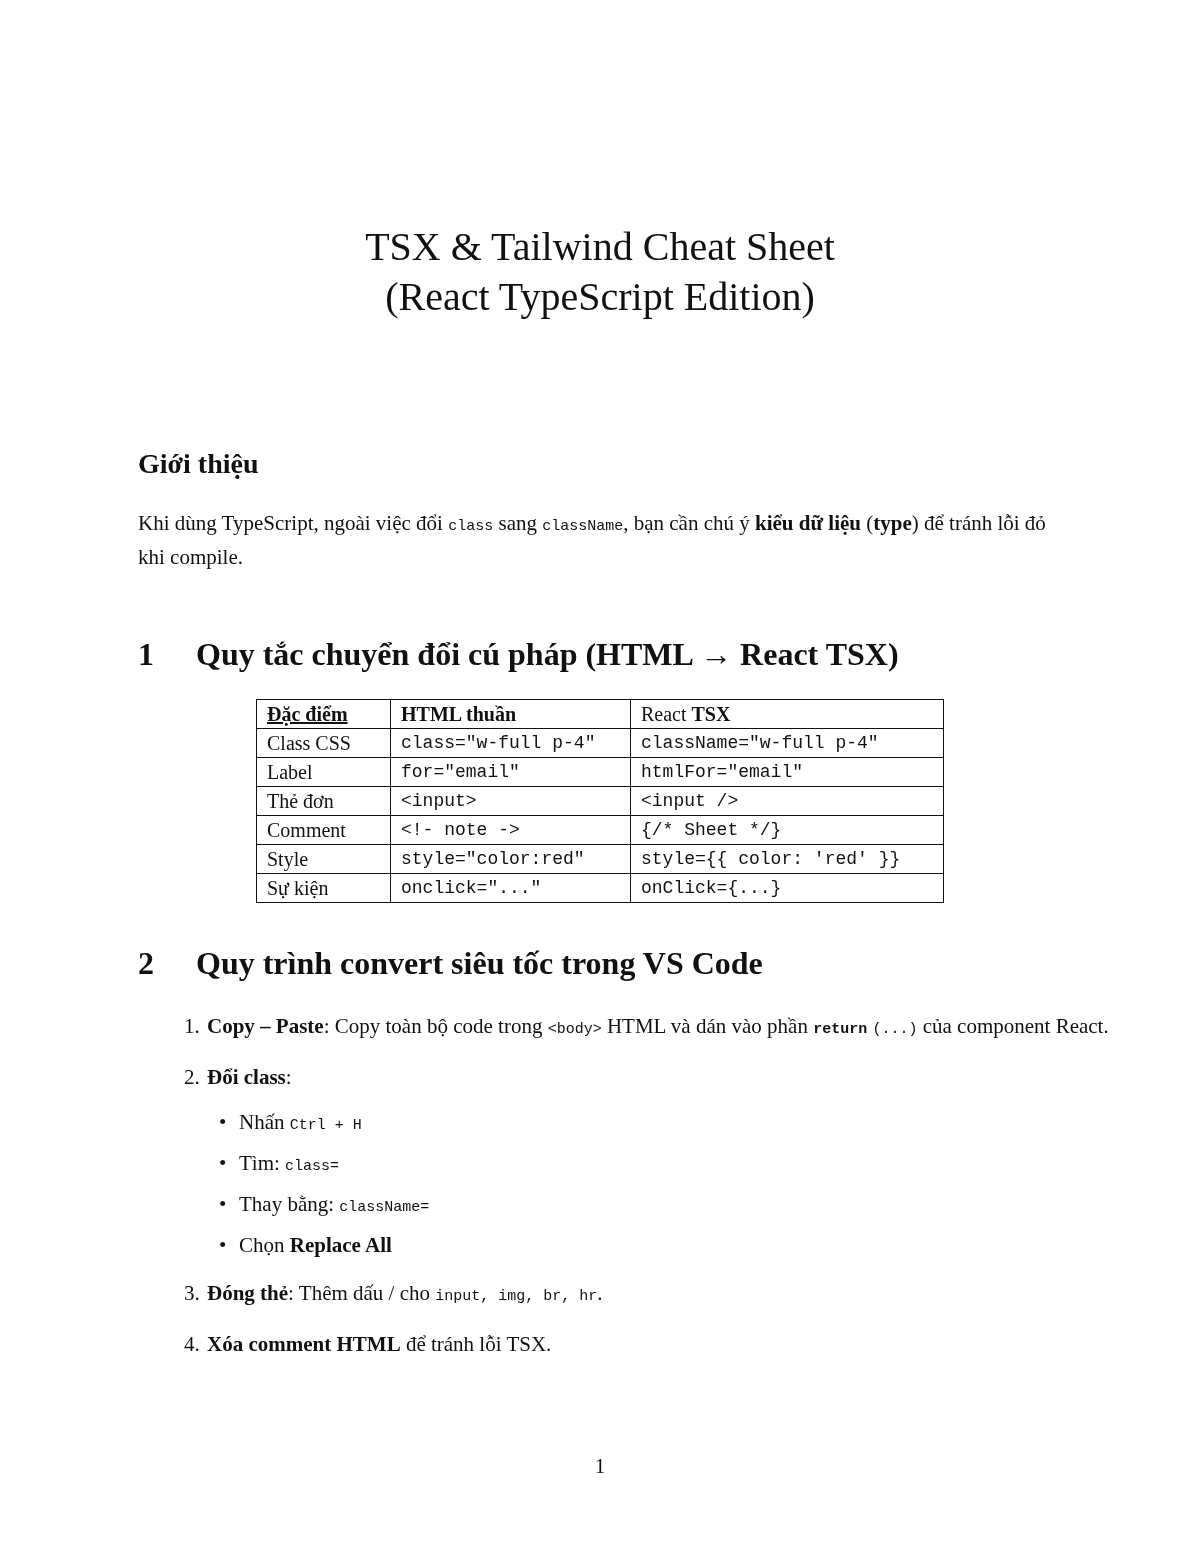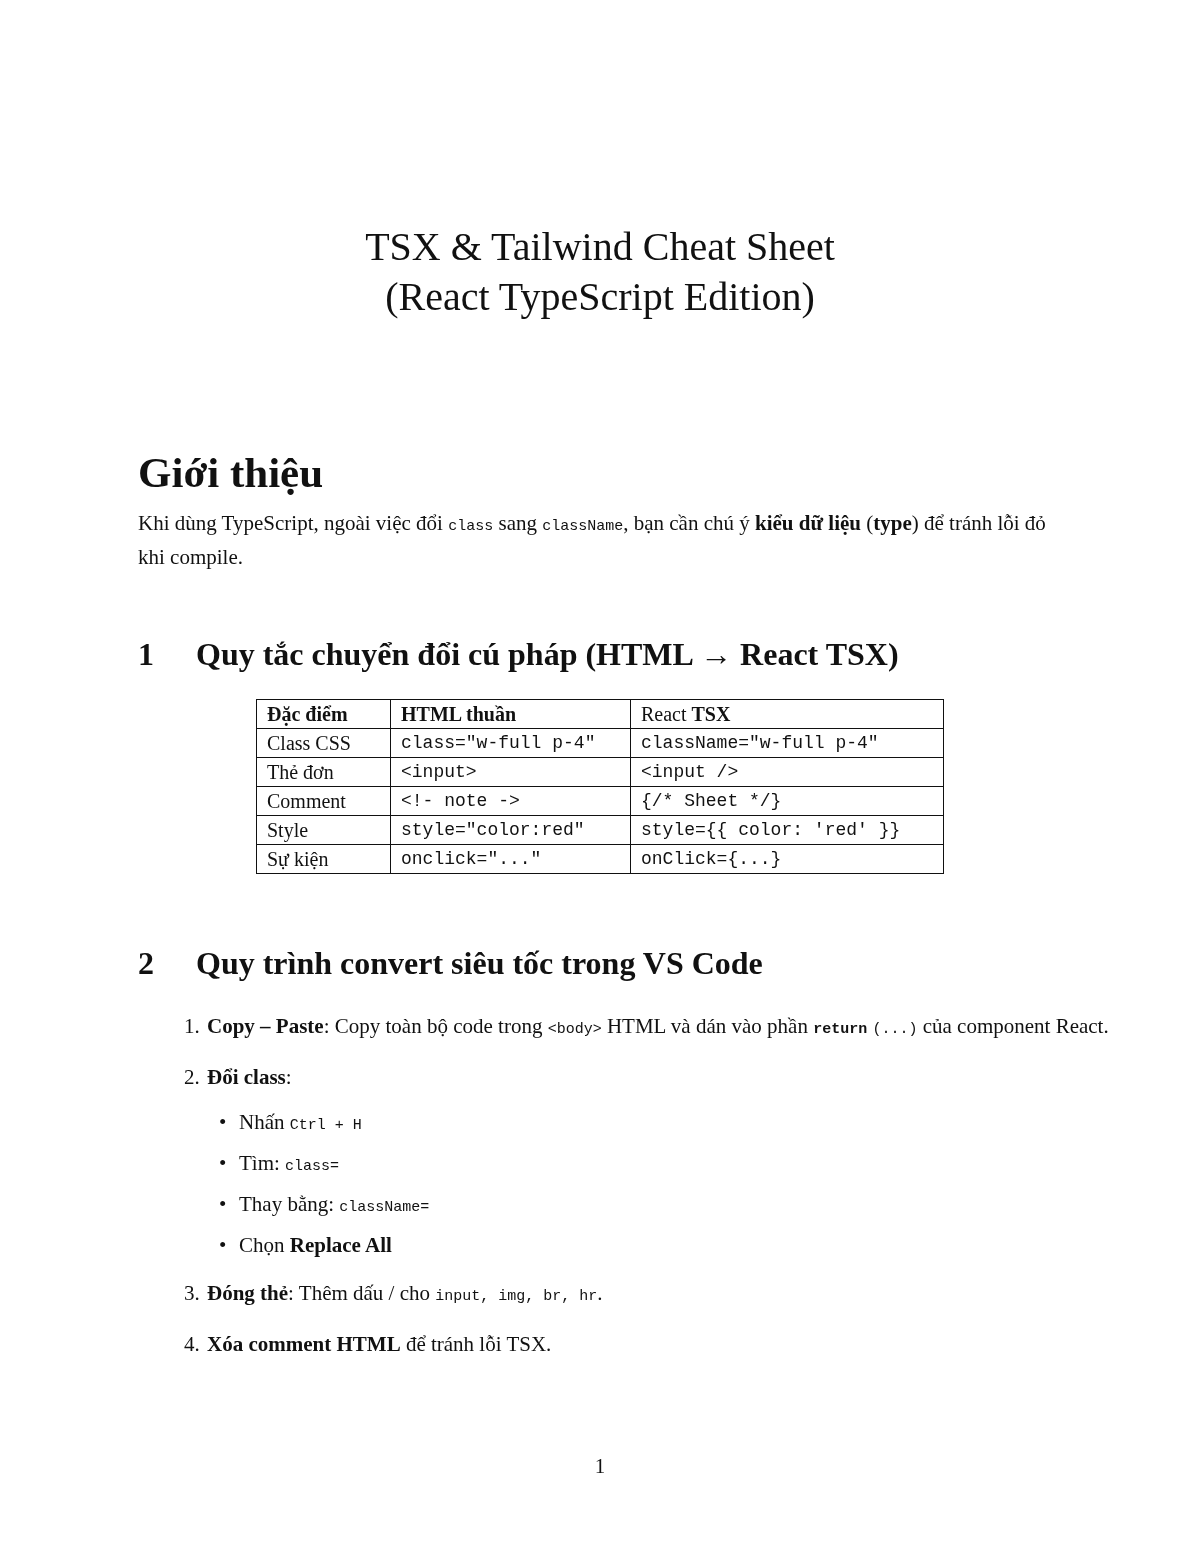--- a/index.html
+++ b/index.html
@@ -7,21 +7,21 @@
       width: 1200px; height: 1553px; position: relative; overflow: hidden;
       font-family: "DejaVu Serif", "Liberation Serif", serif;
       color: #111; 
     }
     .title {
       position: absolute; left: 0; width: 1200px; top: 222px; text-align: center;
       font-family: "Liberation Serif", serif; font-size: 40px; line-height: 50px; font-weight: normal;
     }
     .intro-heading {
       position: absolute; left: 138px; top: 448px;
-      font-family: "Liberation Serif", serif; font-size: 43px; font-weight: bold;
+      font-family: "Liberation Serif", serif; font-size: 28px; font-weight: bold;
     }
     .intro-para {
       position: absolute; left: 138px; top: 508px; width: 930px;
       font-family: "Liberation Serif", serif; font-size: 21px; line-height: 30px;
     }
     .intro-para p { margin: 0; }
     .mono-inline { font-family: Liberation Mono, monospace; font-size: 15px; }
     .sec {
       position: absolute; left: 138px;
       font-family: "Liberation Serif", serif; font-size: 32px; font-weight: bold; white-space: nowrap;
@@ -33,21 +33,21 @@
       position: absolute; left: 256px; top: 699px; width: 688px;
       border-collapse: collapse; font-size: 20px;
       font-family: "Liberation Serif", serif;
     }
     table.cmp td, table.cmp th {
       border: 1.5px solid #111; padding: 0 10px; height: 28px; text-align: left; white-space: nowrap;
     }
     table.cmp th { font-weight: bold; }
     table.cmp th .nb { font-weight: normal; }
     table.cmp td.code { font-family: "Liberation Mono", monospace; font-size: 18px; }
-    .col1 { width: 113px; }
+    .col1 { width: 113px; text-decoration: underline; }
     .col2 { width: 219px; }
     ol.steps {
       position: absolute; left: 160px; top: 1004px; width: 905px; margin: 8px; padding-left: 37px;
       font-family: "Liberation Serif", serif; font-size: 21px; line-height: 29px;
     }
     ol.steps > li { margin-bottom: 19px; padding-left: 2px; }
     ul.sub { list-style: none; margin: 16px 0 0 0; padding-left: 12px; }
     ul.sub li { margin-bottom: 9px; position: relative; padding-left: 20px; }
     ul.sub li .bullet { position: absolute; left: 0; top: 0; }
     .page-num {
@@ -83,20 +83,25 @@
         <th><span class="nb">React </span><span>TSX</span></th>
       </tr>
     </thead>
     <tbody>
       <tr>
         <td>Class CSS</td>
         <td class="code">class="w-full p-4"</td>
         <td class="code">className="w-full p-4"</td>
       </tr>
       <tr>
+        <td>Label</td>
+        <td class="code">for="email"</td>
+        <td class="code">htmlFor="email"</td>
+      </tr>
+      <tr>
         <td>Thẻ đơn</td>
         <td class="code">&lt;input&gt;</td>
         <td class="code">&lt;input /&gt;</td>
       </tr>
       <tr>
         <td>Comment</td>
         <td class="code">&lt;!- note -&gt;</td>
         <td class="code">{/* Sheet */}</td>
       </tr>
       <tr>

